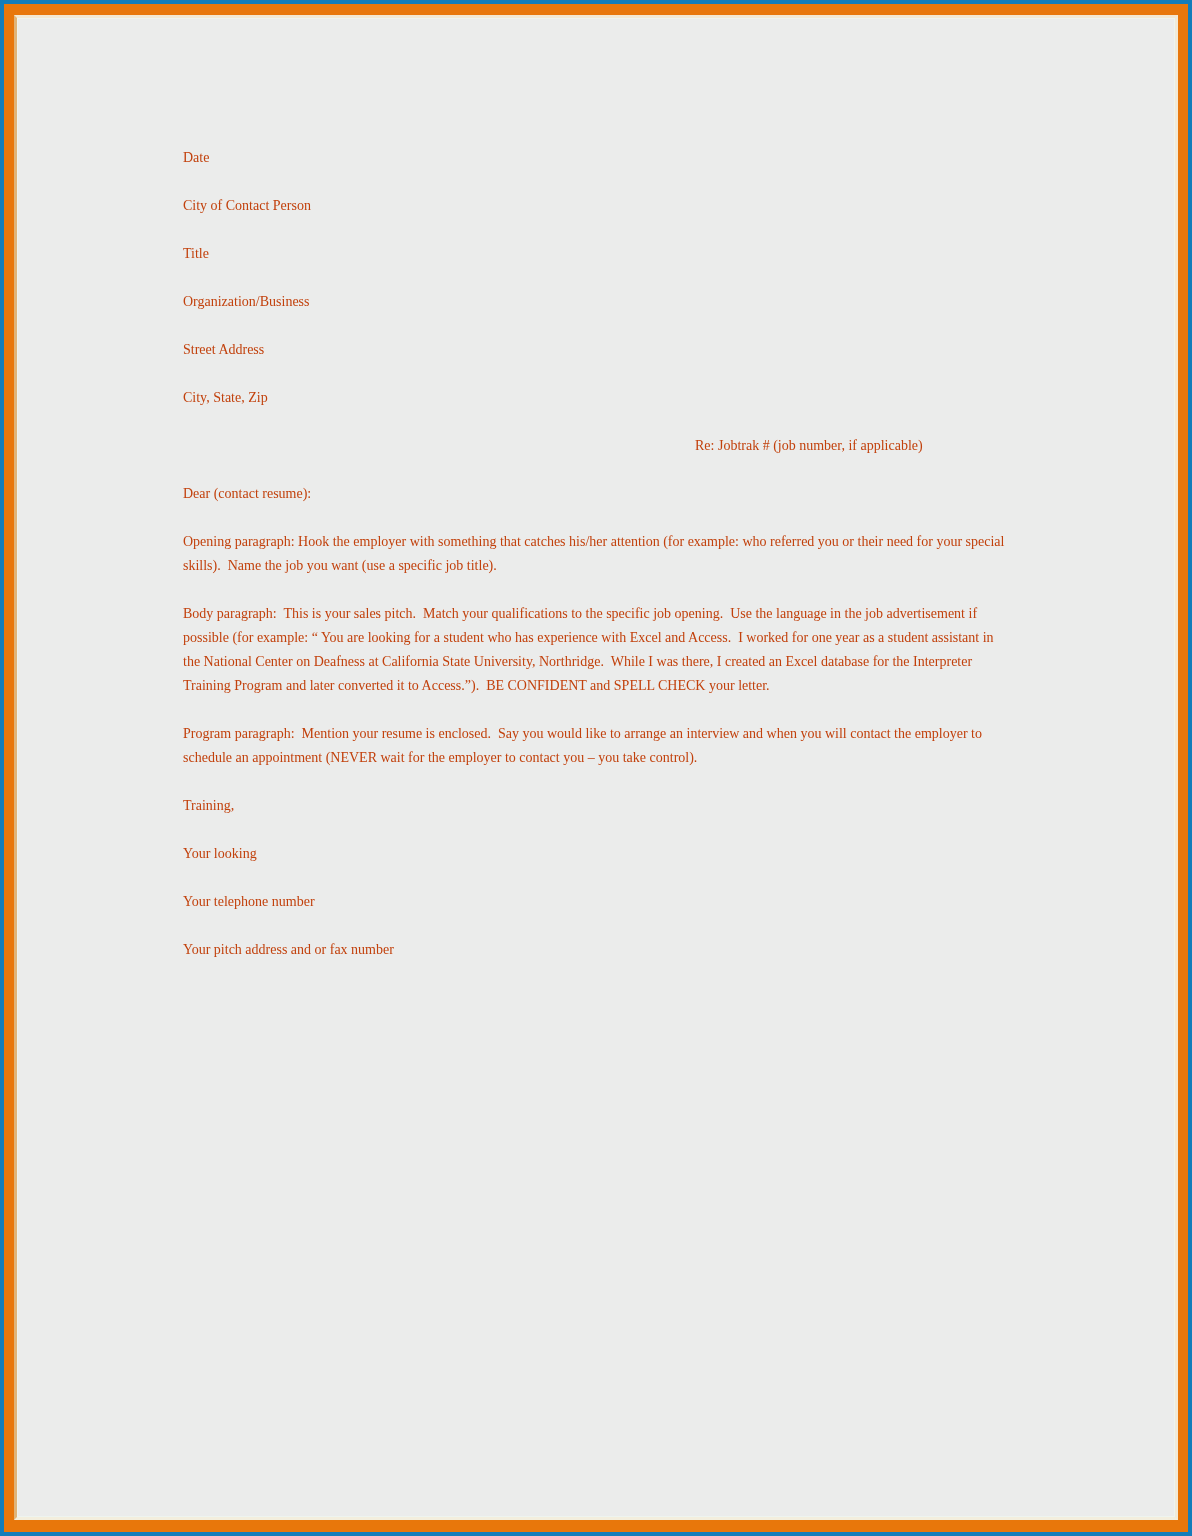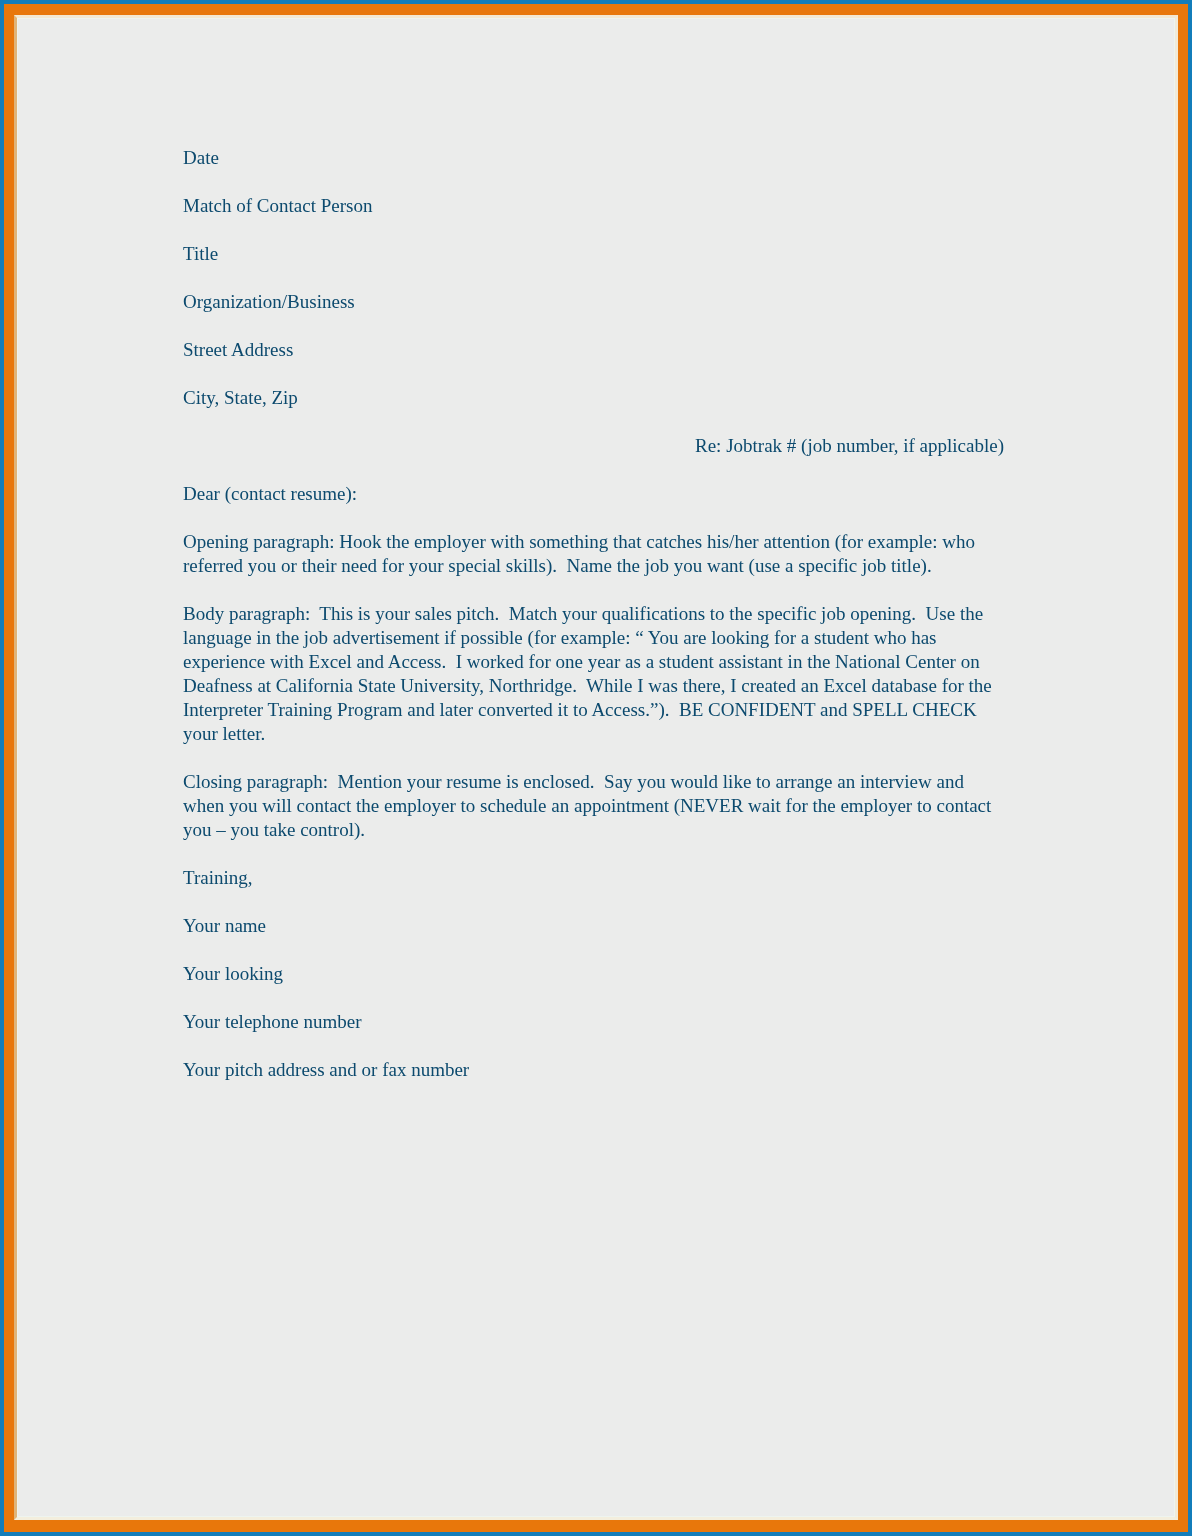--- a/index.html
+++ b/index.html
@@ -34,22 +34,22 @@
     border-top: 3px solid #f3e8d2;
     border-right: 3px solid #f1ead8;
     border-bottom: 3px solid #f3eedd;
     border-left: 3px solid #e0b478;
     box-shadow: inset 1px 1px 0 #eef4ef, inset -1px -1px 0 #eef4ef;
   }
   .content {
     box-sizing: border-box;
     padding: 128px 0 0 166px;
     width: 1010px;
-    color: #0c4a6e;
-    font-size: 19px;
+    color: #c2410c;
+    font-size: 14px;
     line-height: 24px;
   }
   .content p {
     margin: 0 0 24px 0;
     max-width: 824px;
     white-space: pre-wrap;
   }
   .re-line {
     padding-left: 512px;
     max-width: 824px;
@@ -61,39 +61,38 @@
 </style>
 </head>
 <body>
 
 <div class="frame-blue">
   <div class="frame-orange">
     <div class="page">
       <div class="content">
 
         <p>Date</p>
-        <p>Match of Contact Person</p>
+        <p>City of Contact Person</p>
         <p>Title</p>
         <p>Organization/Business</p>
         <p>Street Address</p>
         <p>City, State, Zip</p>
 
         <p class="re-line">Re: Jobtrak # (job number, if applicable)</p>
 
         <p>Dear (contact resume):</p>
 
         <p><span class="para-label">Opening paragraph</span><span>: Hook the employer with something that catches his/her attention (for example: who referred you or their need for your special skills).  Name the job you want (use a specific job title).</span></p>
 
         <p><span class="para-label">Body paragraph:</span><span>  This is your sales pitch.  Match your qualifications to the specific job opening.  Use the language in the job advertisement if possible (for example: “ You are looking for a student who has experience with Excel and Access.  I worked for one year as a student assistant in the National Center on Deafness at California State University, Northridge.  While I was there, I created an Excel database for the Interpreter Training Program and later converted it to Access.”).  BE CONFIDENT and SPELL CHECK your letter.</span></p>
 
-        <p><span class="para-label">Closing paragraph:</span><span>  Mention your resume is enclosed.  Say you would like to arrange an interview and when you will contact the employer to schedule an appointment (NEVER wait for the employer to contact you – you take control).</span></p>
+        <p><span class="para-label">Program paragraph:</span><span>  Mention your resume is enclosed.  Say you would like to arrange an interview and when you will contact the employer to schedule an appointment (NEVER wait for the employer to contact you – you take control).</span></p>
 
         <p>Training,</p>
 
-        <p>Your name</p>
         <p>Your looking</p>
         <p>Your telephone number</p>
         <p>Your pitch address and or fax number</p>
 
       </div>
     </div>
   </div>
 </div>
 
 </body></html>

